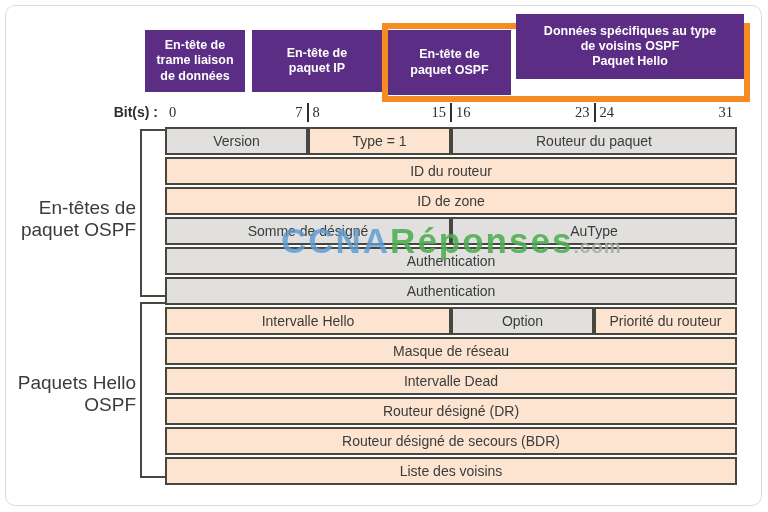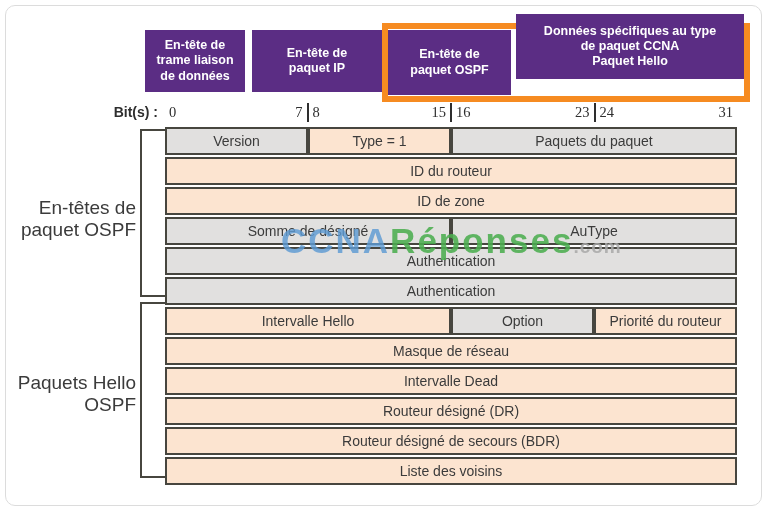--- a/index.html
+++ b/index.html
@@ -73,21 +73,21 @@
     <span>En-tête de</span>
     <span>paquet IP</span>
   </div>
   <div class="orange-outline"></div>
   <div class="hbox" id="hbox3">
     <span>En-tête de</span>
     <span>paquet OSPF</span>
   </div>
   <div class="hbox" id="hbox4">
     <span>Données spécifiques au type</span>
-    <span>de paquet CCNA</span>
+    <span>de voisins OSPF</span>
     <span class="bold-line">Paquet Hello</span>
   </div>
 
   <div class="bit-label">Bit(s) :</div>
   <div class="bit-scale">
       <div class="bit-seg">
         <span>0</span>
         <span>7</span>
       </div>
       <div class="bit-seg tick">
@@ -101,21 +101,21 @@
       <div class="bit-seg tick">
         <span>24</span>
         <span>31</span>
       </div>
     </div>
 
   <div class="ptable">
       <div class="prow">
         <div class="pcell tone-gray" style="width: 25%;">Version</div>
         <div class="pcell tone-peach" style="width: 25%;">Type = 1</div>
-        <div class="pcell tone-gray" style="width: 50%;">Paquets du paquet</div>
+        <div class="pcell tone-gray" style="width: 50%;">Routeur du paquet</div>
       </div>
       <div class="prow">
         <div class="pcell tone-peach" style="width: 100%;">ID du routeur</div>
       </div>
       <div class="prow">
         <div class="pcell tone-peach" style="width: 100%;">ID de zone</div>
       </div>
       <div class="prow">
         <div class="pcell tone-gray" style="width: 50%;">Somme de désigné</div>
         <div class="pcell tone-gray" style="width: 50%;">AuType</div>

